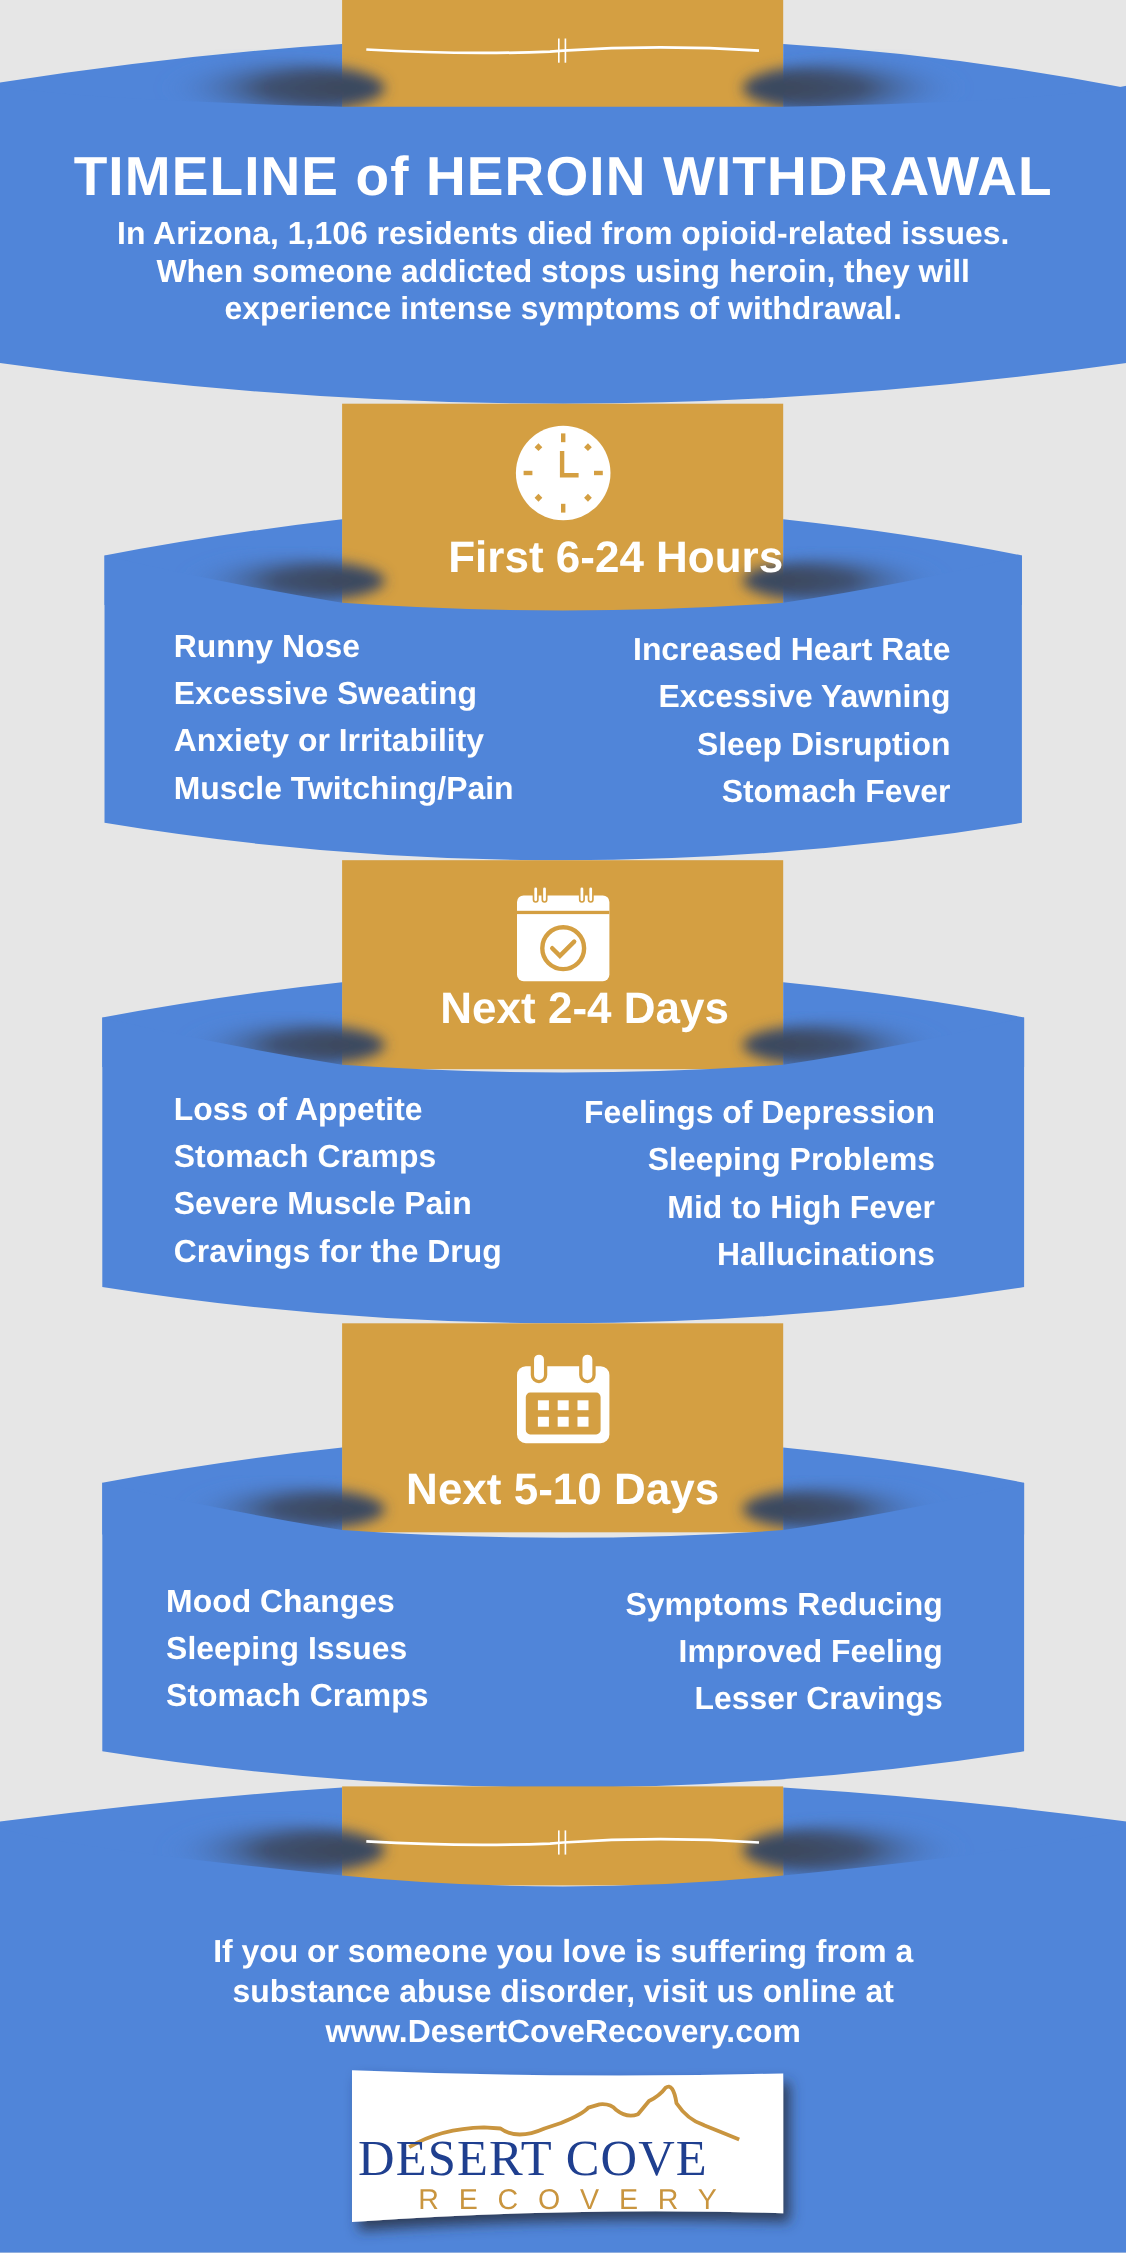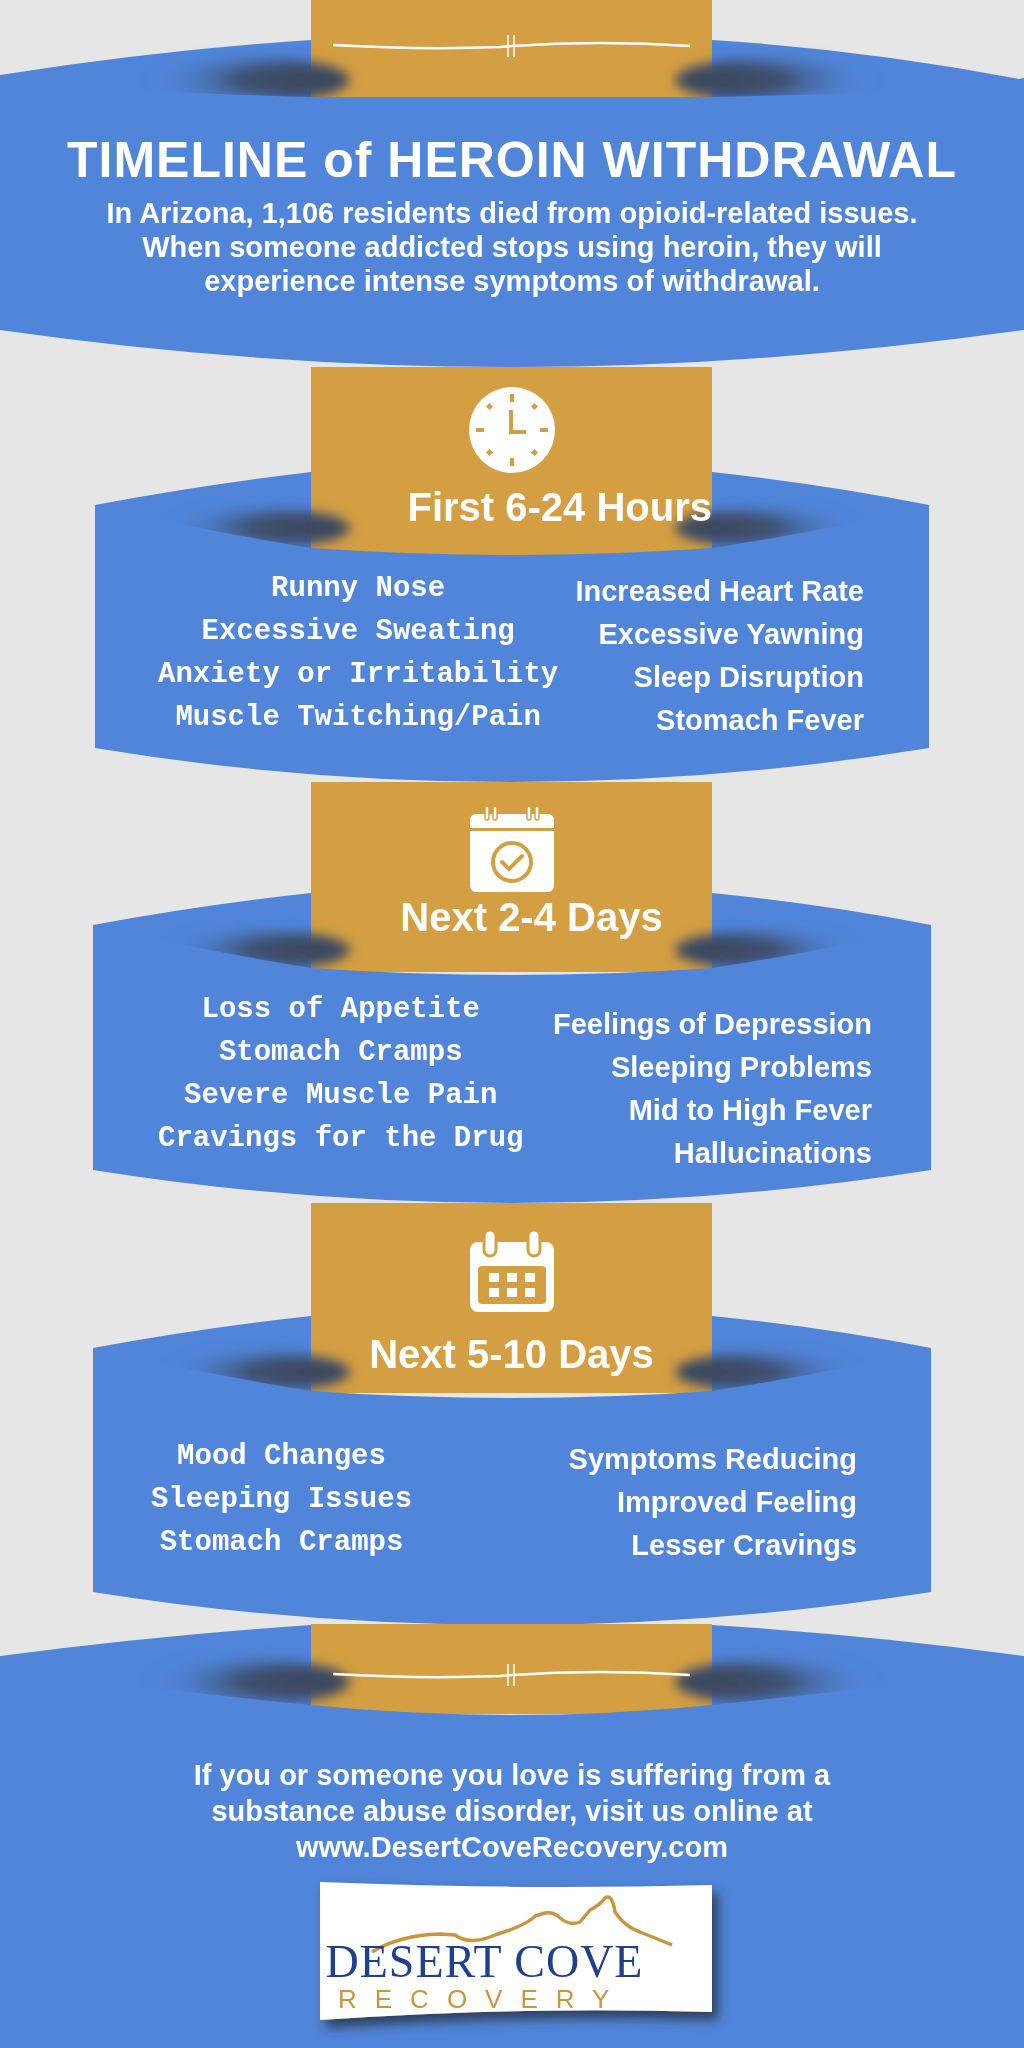--- a/index.html
+++ b/index.html
@@ -4,28 +4,28 @@
 <style>
   html, body { margin: 0; padding: 0; }
   body { width: 1024px; height: 2048px; position: relative; overflow: hidden; background: #e6e6e6; font-family: "Liberation Sans", "DejaVu Sans", sans-serif; color: #ffffff; }
   .bg-svg { position: absolute; left: 0; top: 0; width: 1024px; height: 2048px; }
   .abs { position: absolute; }
   .title { left: 0; width: 1024px; top: 130px; text-align: center; font-weight: bold; font-size: 50px; letter-spacing: 1px; line-height: 60px; white-space: nowrap; }
   .intro { left: 0; width: 1024px; top: 196px; text-align: center; font-weight: bold; font-size: 29px; line-height: 34px; }
   .intro div { white-space: nowrap; }
   .sec-heading { left: 311px; width: 401px; text-align: center; font-weight: bold; font-size: 40px; line-height: 48px; white-space: nowrap; }
   .col { font-weight: bold; font-size: 29px; line-height: 43px; white-space: nowrap; }
-  .col-left { text-align: center; font-family: Liberation Mono, monospace; }
+  .col-left { text-align: left; }
   .col-right { text-align: right; }
   .col div { height: 43px; }
   .cta { left: 0; width: 1024px; top: 1757px; text-align: center; font-weight: bold; font-size: 29px; line-height: 36px; }
   .cta div { white-space: nowrap; }
   .logo-box { left: 320px; top: 1882px; width: 392px; height: 138px; }
   .logo-name { left: 0; width: 329px; top: 56px; text-align: center; font-family: "Liberation Serif", "DejaVu Serif", serif; font-size: 46px; line-height: 48px; color: #1f3f8f; letter-spacing: 1px; white-space: nowrap; }
-  .logo-sub { left: 0; width: 392px; top: 103px; text-align: left; font-family: "Liberation Sans", sans-serif; font-size: 26px; line-height: 28px; color: #c9953f; letter-spacing: 18px; padding-left: 18px; box-sizing: border-box; white-space: nowrap; }
+  .logo-sub { left: 0; width: 392px; top: 103px; text-align: center; font-family: "Liberation Sans", sans-serif; font-size: 26px; line-height: 28px; color: #c9953f; letter-spacing: 18px; padding-left: 18px; box-sizing: border-box; white-space: nowrap; }
 </style>
 </head>
 <body>
 
 <svg class="bg-svg" viewBox="0 0 1024 2048" xmlns="http://www.w3.org/2000/svg">
   <defs>
     <radialGradient id="shL" cx="0.85" cy="0.5" r="0.7">
       <stop offset="0" stop-color="#3a4556"></stop>
       <stop offset="0.45" stop-color="#3f5070"></stop>
       <stop offset="1" stop-color="#5085d9" stop-opacity="0"></stop>
@@ -147,21 +147,21 @@
   <div>Stomach Fever</div>
 </div>
 
 <div class="abs sec-heading" style="top:893px;padding-left:20px;">Next 2-4 Days</div>
 <div class="abs col col-left" style="left:158px; top:988px;">
   <div>Loss of Appetite</div>
   <div>Stomach Cramps</div>
   <div>Severe Muscle Pain</div>
   <div>Cravings for the Drug</div>
 </div>
-<div class="abs col col-right" style="right:152px; top:991px;margin-top:12px;">
+<div class="abs col col-right" style="right:174px; top:991px;">
   <div>Feelings of Depression</div>
   <div>Sleeping Problems</div>
   <div>Mid to High Fever</div>
   <div>Hallucinations</div>
 </div>
 
 <div class="abs sec-heading" style="top:1330px;">Next 5-10 Days</div>
 <div class="abs col col-left" style="left:151px; top:1435px;">
   <div>Mood Changes</div>
   <div>Sleeping Issues</div>

